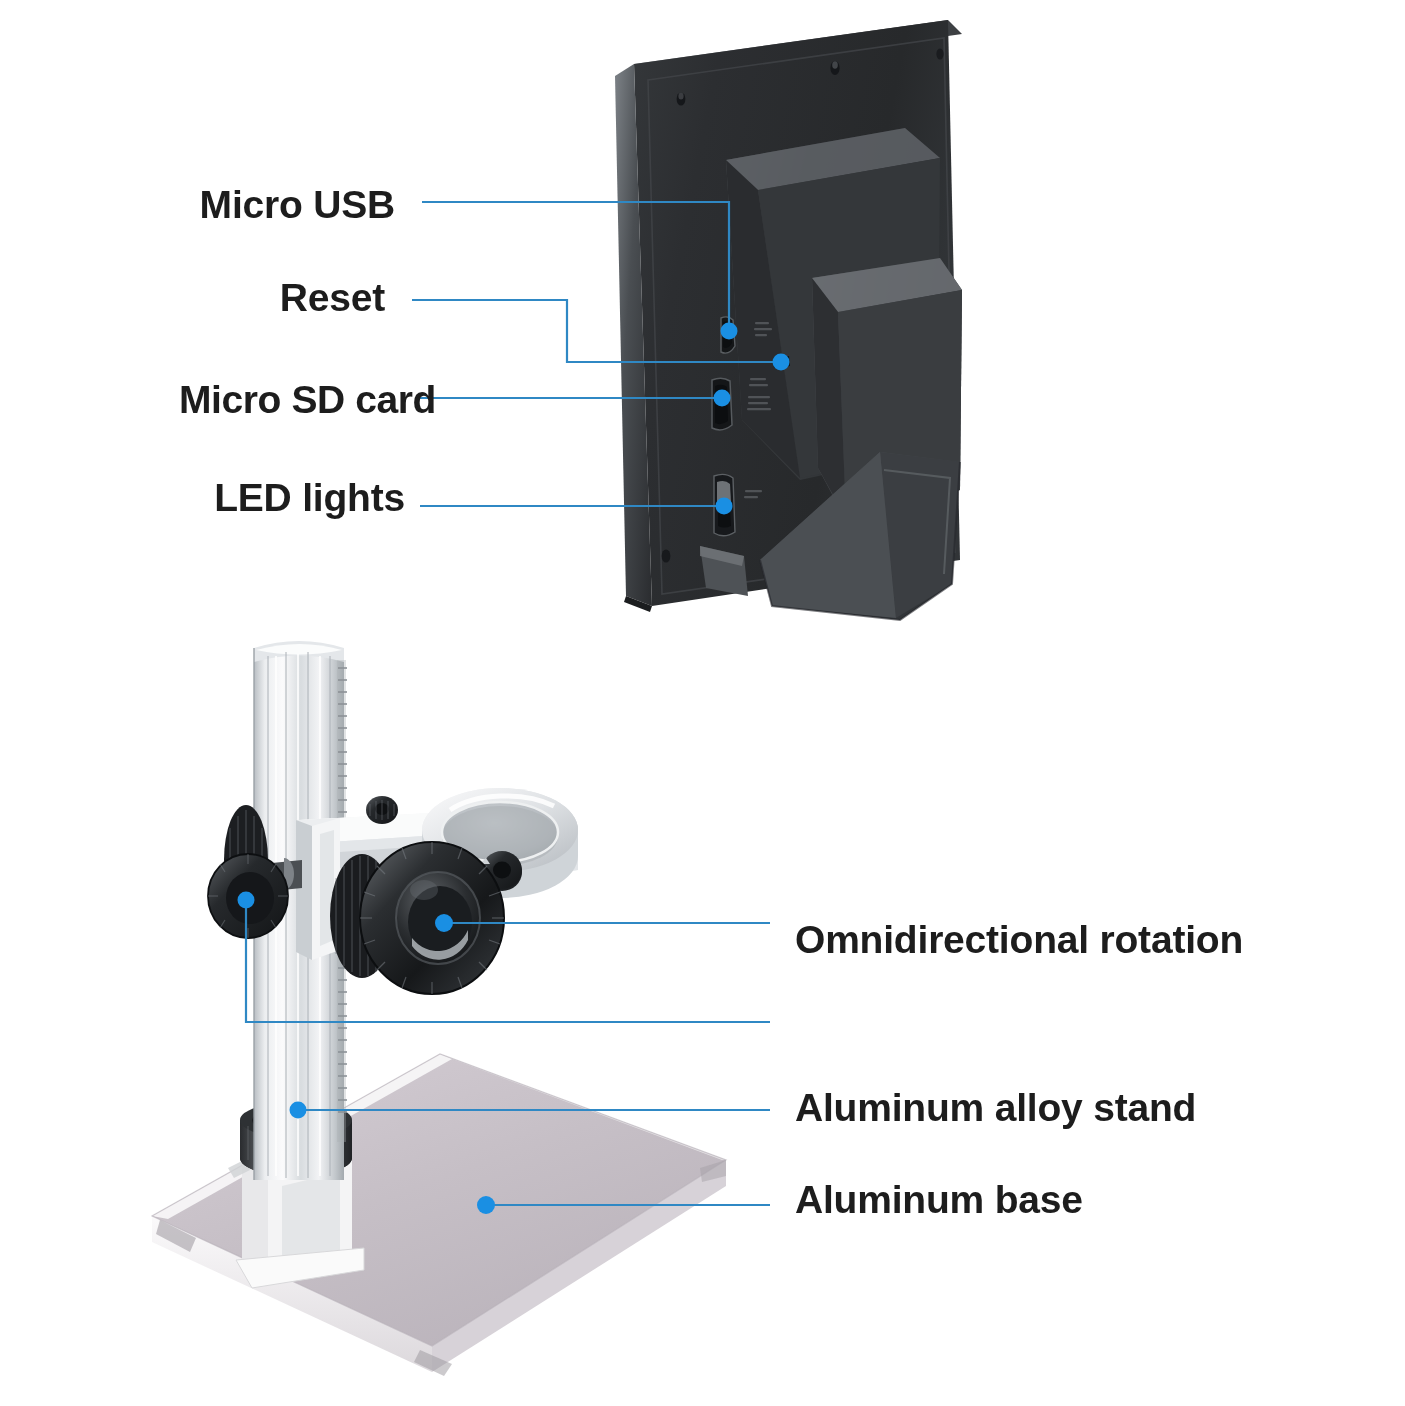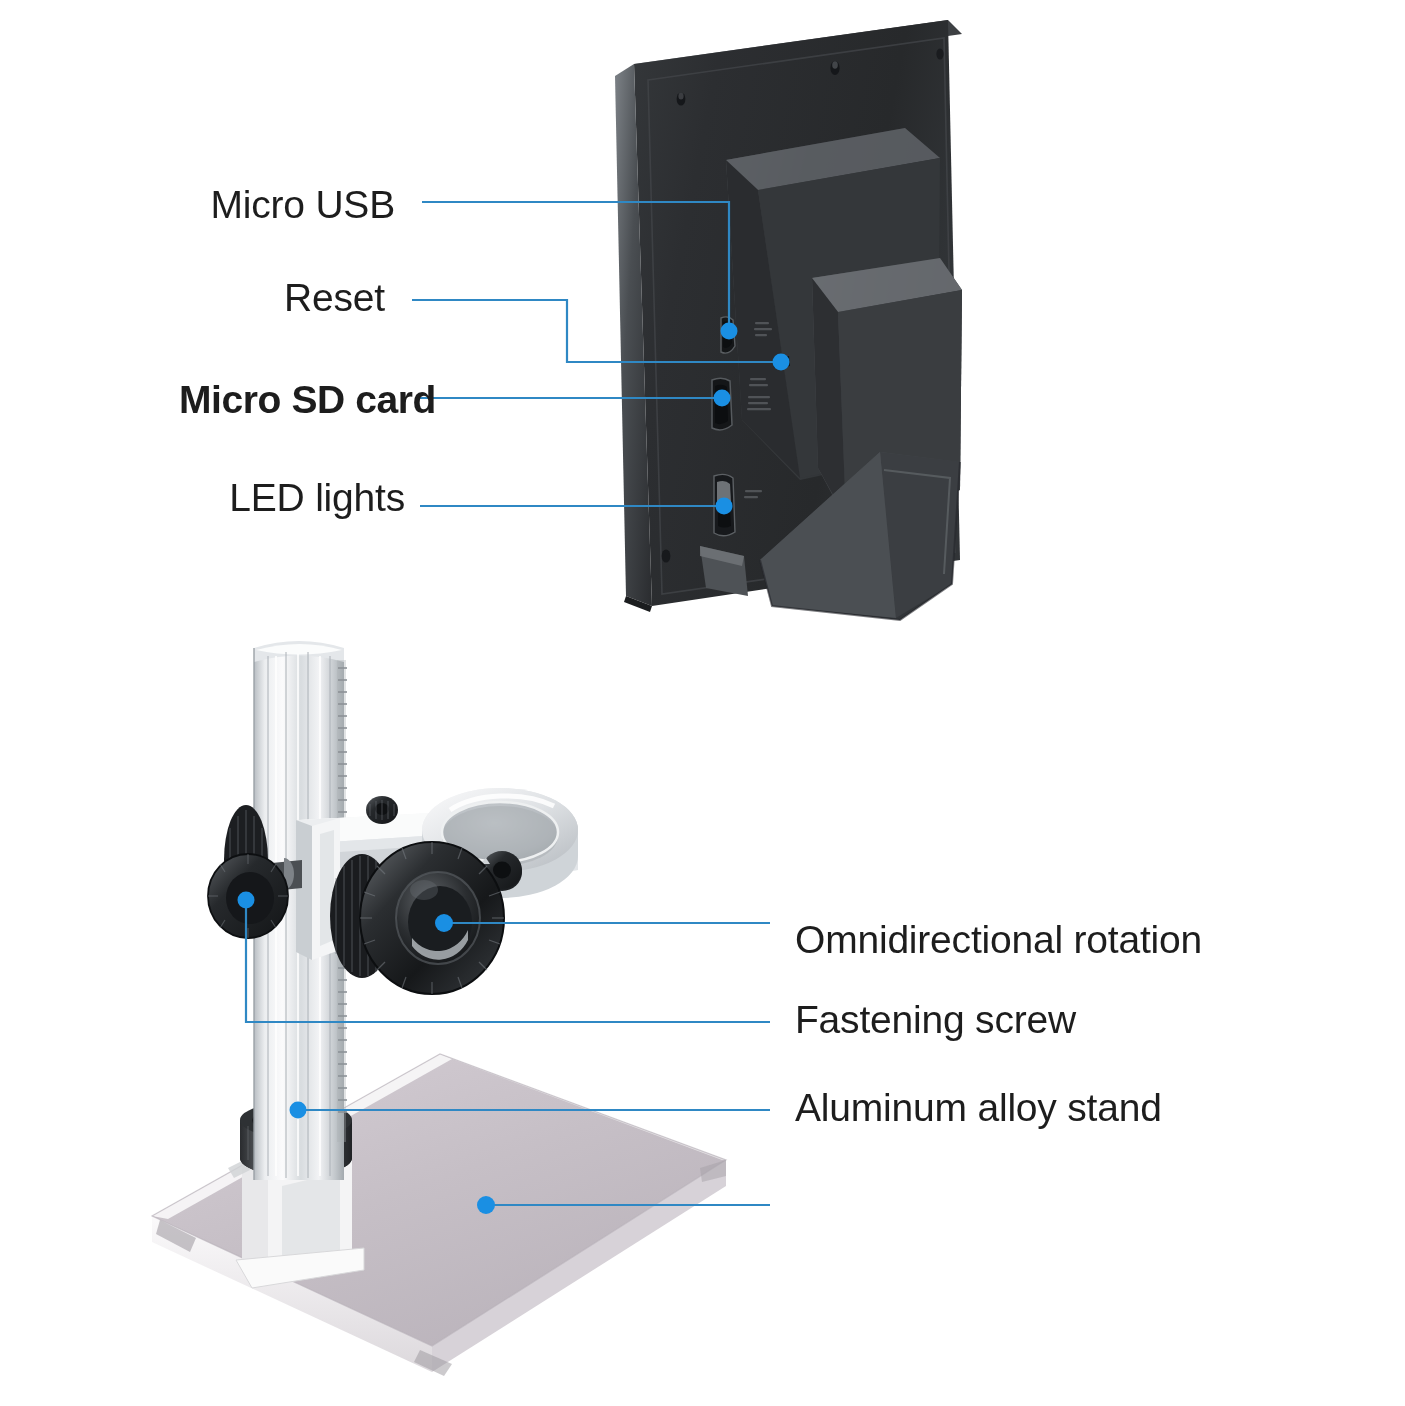--- a/index.html
+++ b/index.html
@@ -11,21 +11,21 @@
     position:relative;
   }
   #stage{position:absolute;inset:0;width:1405px;height:1406px;}
   .callout-label{
     position:absolute;
     font-size:39px;
     line-height:1;
     letter-spacing:-0.2px;
     color:#1d1d1d;
     white-space:nowrap;
-    font-weight:400;
+    font-weight:700;
   }
   .callout-label.bold{font-weight:700;letter-spacing:-0.4px;margin-left:43px;}
   .callout-label.right{text-align:left;}
   .callout-label.left{text-align:right;}
   svg.art{position:absolute;left:0;top:0;pointer-events:none;}
 </style>
 </head>
 <body>
 
 <div id="stage">
@@ -500,18 +500,18 @@
   <div class="callout-label left" style="left:0px;top:185px;width:395px;">Micro USB</div>
 
   <div class="callout-label left" style="left:0px;top:278px;width:385px;">Reset</div>
 
   <div class="callout-label left bold" style="left:0px;top:380px;width:393px;">Micro SD card</div>
 
   <div class="callout-label left" style="left:12px;top:478px;width:393px;">LED lights</div>
 
   <div class="callout-label right" style="left:795px;top:920px;text-align:right;">Omnidirectional rotation</div>
 
-  <div class="callout-label right" style="left:795px;top:1000px;">Fastening screw</div>
 
   <div class="callout-label right" style="left:795px;top:1088px;">Aluminum alloy stand</div>
 
+  <div class="callout-label right" style="left:795px;top:1180px;">Aluminum base</div>
 
 </div>
 
 </body></html>

